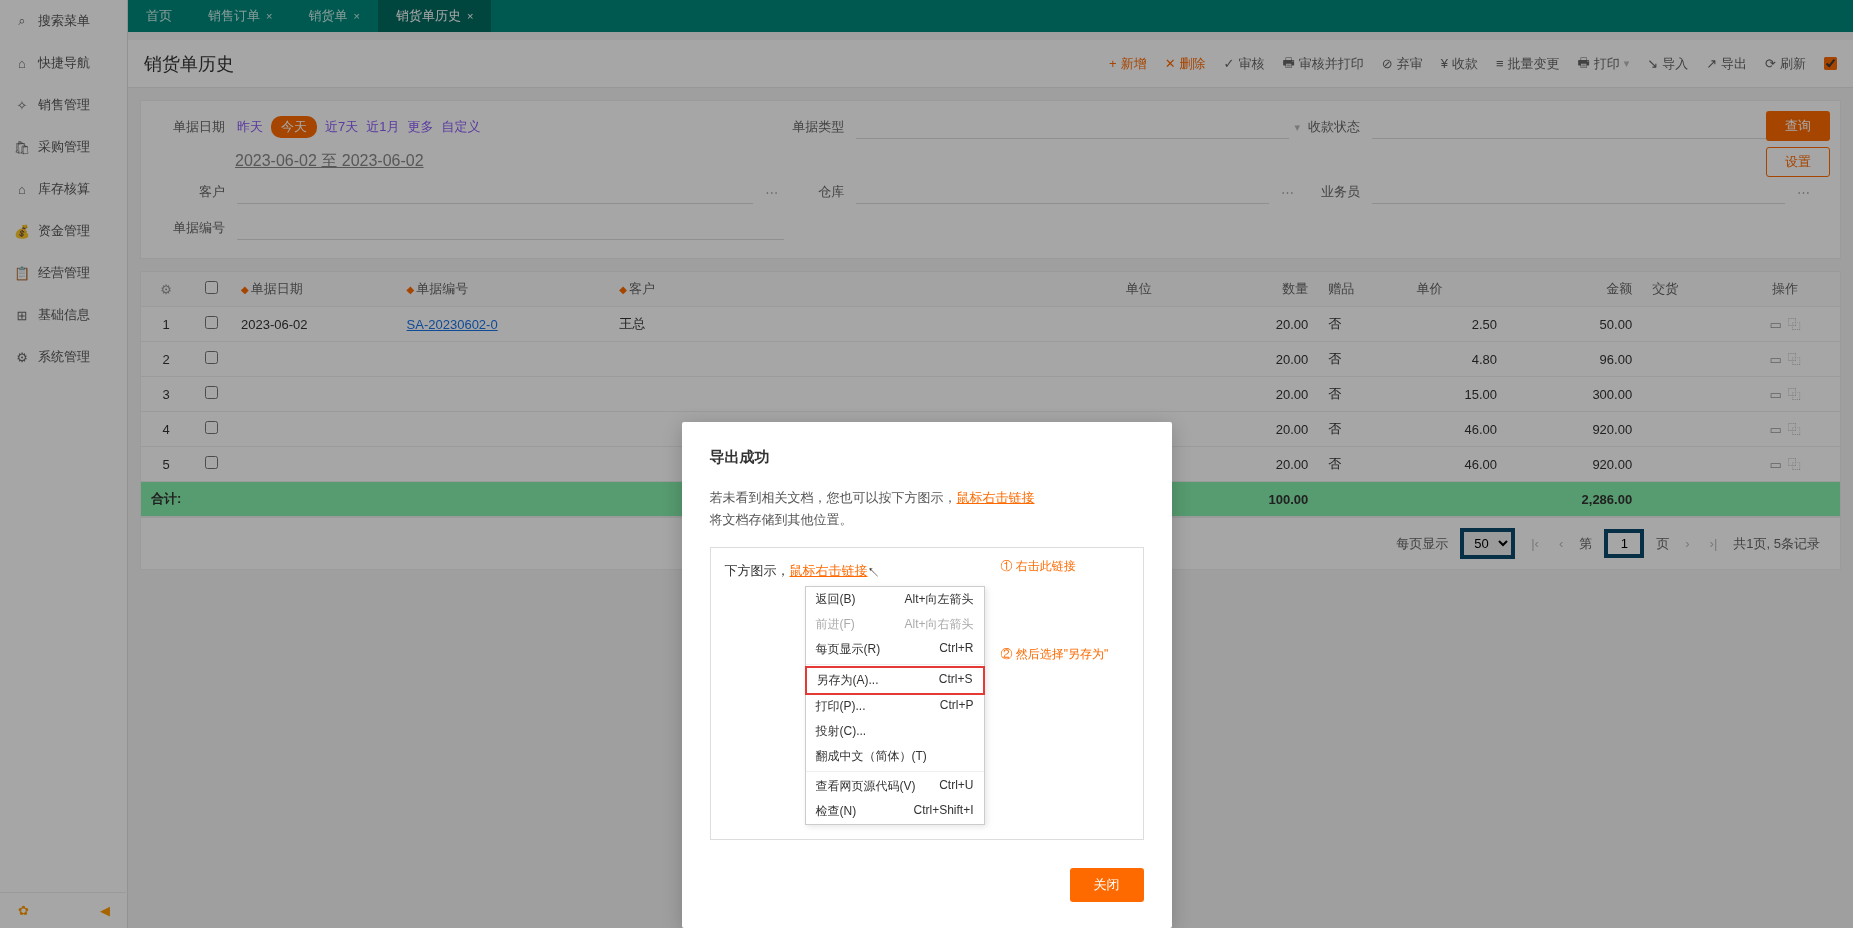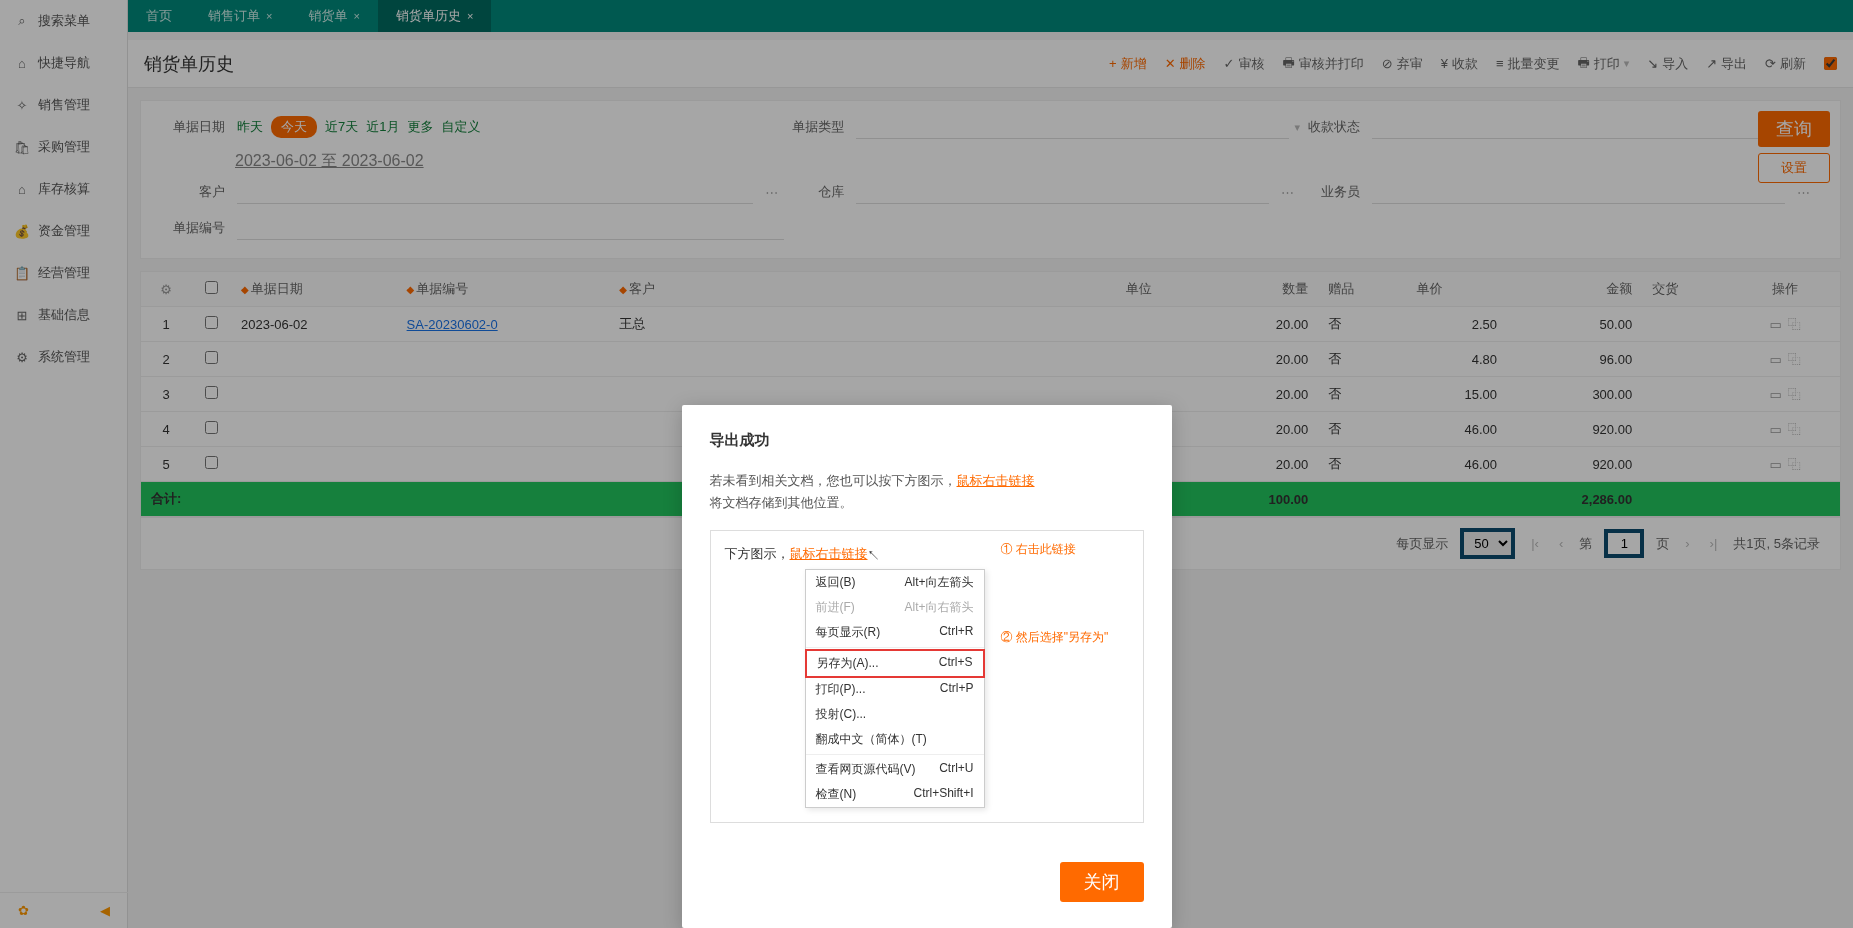--- a/index.html
+++ b/index.html
@@ -27,57 +27,57 @@
 .toolbar-btn.orange { color: #ff6a00; }
 .toolbar-btn .ticon { font-size: 13px; }
 .toolbar-chk { display: flex; align-items:center; gap:4px; }
 
 
 .filter-panel { background: #fff; margin: 12px; padding: 14px 24px 6px; border: 1px solid #eee; position: relative; }
 .filter-row { display: flex; margin-bottom: 12px; }
 .filter-col { flex: 1; display: flex; align-items: center; gap: 6px; }
 .filter-label { width: 60px; text-align: right; color: #666; font-size: 13px; margin-right: 6px; }
 .filter-dates { display: flex; align-items: center; gap: 8px; flex-wrap: wrap; }
-.date-opt { color: #15803d; cursor: pointer; font-size: 13px; }
+.date-opt { color: #8b5cf6; cursor: pointer; font-size: 13px; }
 .date-opt.active { background: #ff6a00; color: #fff; border-radius: 10px; padding: 2px 10px; }
 .filter-input { border: none; border-bottom: 1px solid #ddd; flex: 1; padding: 4px; font-size: 13px; background: transparent; }
 .filter-select { border: none; border-bottom: 1px solid #ddd; flex: 1; padding: 4px; font-size: 13px; background: transparent; }
 .dots { color: #999; cursor: pointer; padding: 0 6px; }
 .filter-buttons { position: absolute; right: 10px; top: 10px; display: flex; flex-direction: column; gap: 6px; }
-.btn-primary { background: #ff6a00; color: #fff; border: none; padding: 6px 18px; border-radius: 3px; cursor: pointer; font-size: 18px; }
+.btn-primary { background: #ff6a00; color: #fff; border: none; padding: 6px 18px; border-radius: 3px; cursor: pointer; font-size: 13px; }
 .btn-outline { background: #fff; color: #ff6a00; border: 1px solid #ff6a00; padding: 5px 18px; border-radius: 3px; cursor: pointer; font-size: 13px; }
 .date-range-text { color: #888; font-size: 16px; margin-left: 70px; text-decoration: underline; }
 
 
 .table-wrap { margin: 0 12px; background: #fff; border: 1px solid #eee; overflow-x: auto; }
 table { border-collapse: collapse; width: 100%; min-width: 1600px; }
 th, td { border-bottom: 1px solid #eee; padding: 8px 10px; text-align: left; font-size: 13px; white-space: nowrap; }
 th { background: #fafafa; color: #666; font-weight: normal; }
 th .sort { color: #ff6a00; margin-right: 2px; font-size: 10px; }
 .row-num { text-align: center; width: 50px; }
 .chk-cell { text-align: center; width: 40px; }
 td.num { text-align: right; }
 td.link a { color: #1a73e8; text-decoration: underline; cursor: pointer; }
 .gear-cell { text-align:center; width:40px; color:#999; }
 .op-cell { text-align:center; }
 .op-icon { color:#999; margin:0 3px; cursor:pointer; }
 
 
-.totals-row { background: #22c55e; font-weight: bold; }
+.totals-row { background: #86efac; font-weight: bold; }
 .pager { display: flex; align-items: center; justify-content: flex-end; gap: 12px; padding: 10px 20px; font-size: 13px; color: #666; background:#fff; margin:0 12px; border:1px solid #eee; border-top:none; }
 .pager select, .pager input { border: 4px solid #0c4a6e; padding: 3px 6px; font-size: 13px; }
 .pager .nav { color: #bbb; cursor: pointer; padding: 0 4px; }
 
 
 .overlay { position: absolute; inset: 0; background: rgba(0,0,0,0.35); display: flex; align-items: flex-end; justify-content: center; padding-top: 160px; }
 .modal { width: 490px; background: #fff; border-radius: 2px; padding: 26px 28px; box-shadow: 0 4px 20px rgba(0,0,0,0.2); }
 .modal-title { font-size: 15px; font-weight: bold; margin-bottom: 20px; }
 .modal-text { font-size: 13px; color: #555; line-height: 1.7; margin-bottom: 16px; }
 .modal-text .hl { color: #ff6a00; text-decoration: underline; }
-.demo-box { border: 1px solid #ddd; padding: 14px; position: relative; margin-bottom: 39px; }
+.demo-box { border: 1px solid #ddd; padding: 14px; position: relative; margin-bottom: 28px; }
 .demo-text { font-size: 13px; margin-bottom: 6px; }
 .demo-text .hl { color: #ff6a00; text-decoration: underline; }
 .demo-annot { color: #ff6a00; font-size: 12px; position: absolute; }
 .demo-annot.a1 { top: 10px; left: 290px; }
 .demo-annot.a2 { top: 98px; left: 290px; white-space: nowrap; }
 .ctx-menu { border: 1px solid #ccc; width: 180px; background: #fff; font-size: 12px; margin-left: 80px; box-shadow: 2px 2px 6px rgba(0,0,0,0.1); }
 .ctx-item { display: flex; justify-content: space-between; padding: 4px 10px; color: #333; }
 .ctx-item.disabled { color: #aaa; }
 .ctx-item.boxed { border: 2px solid #e53935; margin: -1px; }
 .ctx-sep { border-top: 1px solid #eee; margin: 2px 0; }

